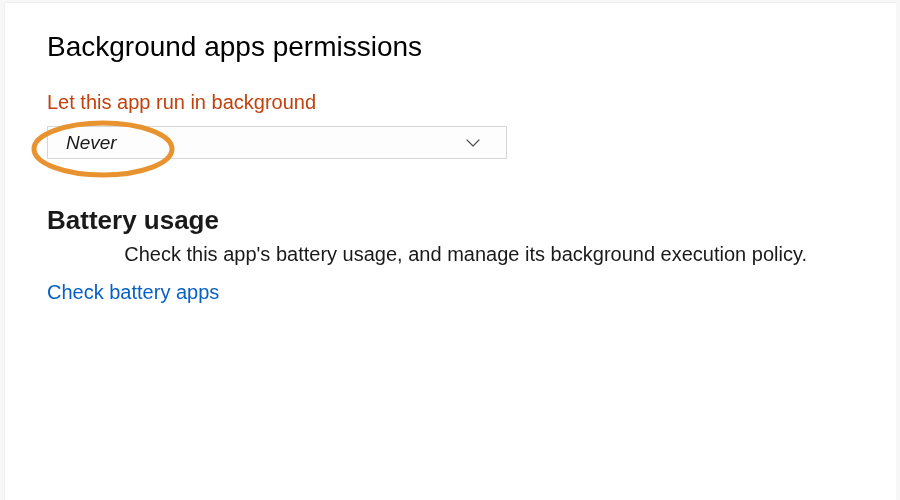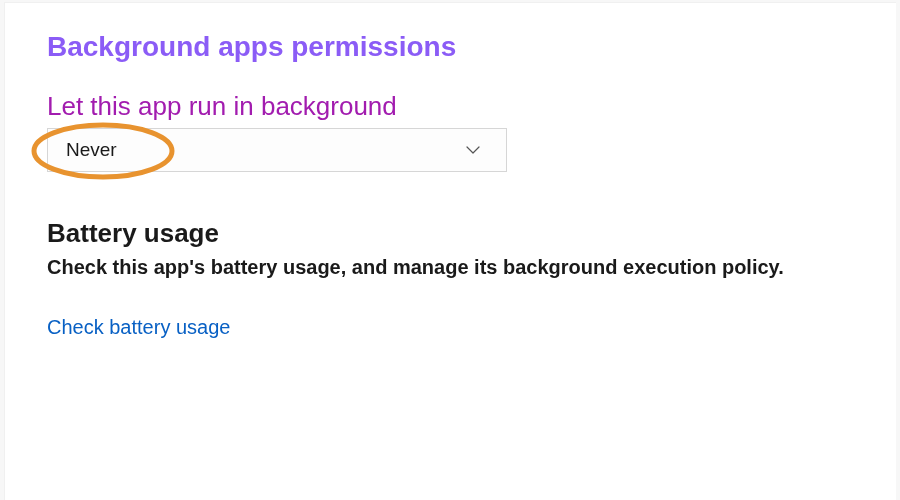--- a/index.html
+++ b/index.html
@@ -18,47 +18,48 @@
     .panel {
       background: #ffffff;
       margin: 2px 4px 0 4px;
       height: 100%;
       padding: 28px 42px;
       border-top: 1px solid #f0f0f0;
       border-left: 1px solid #f0f0f0;
     }
     .section-heading {
       font-size: 28px;
-      font-weight: 700;
-      color: #8b5cf6;
+      font-weight: 400;
+      color: #000000;
       margin-bottom: 28px;
     }
     .field-label {
-      font-size: 26px;
+      font-size: 20px;
       font-weight: 400;
-      color: #a21caf;
-      margin-bottom: 6px;
+      color: #c2410c;
+      margin-bottom: 12px;
     }
     .select-wrap {
       position: relative;
       width: 460px;
       margin-bottom: 46px;
     }
     .select-box {
       width: 100%;
-      height: 44px;
+      height: 33px;
       border: 1px solid #d6d6d6;
       background: #fdfdfd;
       display: flex;
       align-items: center;
       justify-content: space-between;
       padding: 0 26px 0 18px;
       cursor: pointer;
       font-size: 19px;
       color: #1a1a1a;
+      font-style: italic;
     }
     .select-box .value {
       font-weight: 400;
     }
     .chevron {
       width: 14px;
       height: 14px;
       flex: none;
     }
     .chevron svg {
@@ -85,25 +86,26 @@
       margin-bottom: 44px;
     }
     .section-heading2 {
       font-size: 26px;
       font-weight: 600;
       color: #1a1a1a;
       margin-bottom: 4px;
     }
     .description {
       font-size: 20px;
-      font-weight: 700;
+      font-weight: 400;
       color: #1a1a1a;
       line-height: 1.45;
       max-width: 760px;
-      margin-bottom: 34px;
+      margin-bottom: 12px;
+      text-align: right;
     }
   </style>
 </head>
 <body>
 
 <div class="panel">
 
   <h2 class="section-heading">Background apps permissions</h2>
 
   <div class="field-label">Let this app run in background</div>
@@ -120,15 +122,15 @@
     <svg class="highlight-ellipse" viewBox="0 0 148 62">
       <ellipse cx="74" cy="31" rx="69" ry="26" fill="none" stroke="#e8932f" stroke-width="5"></ellipse>
     </svg>
   </div>
 
 
   <h2 class="section-heading2">Battery usage</h2>
 
   <p class="description">Check this app's battery usage, and manage its background execution policy.</p>
 
-  <a class="link">Check battery usage</a>
+  <a class="link">Check battery apps</a>
 
 </div>
 
 </body></html>

